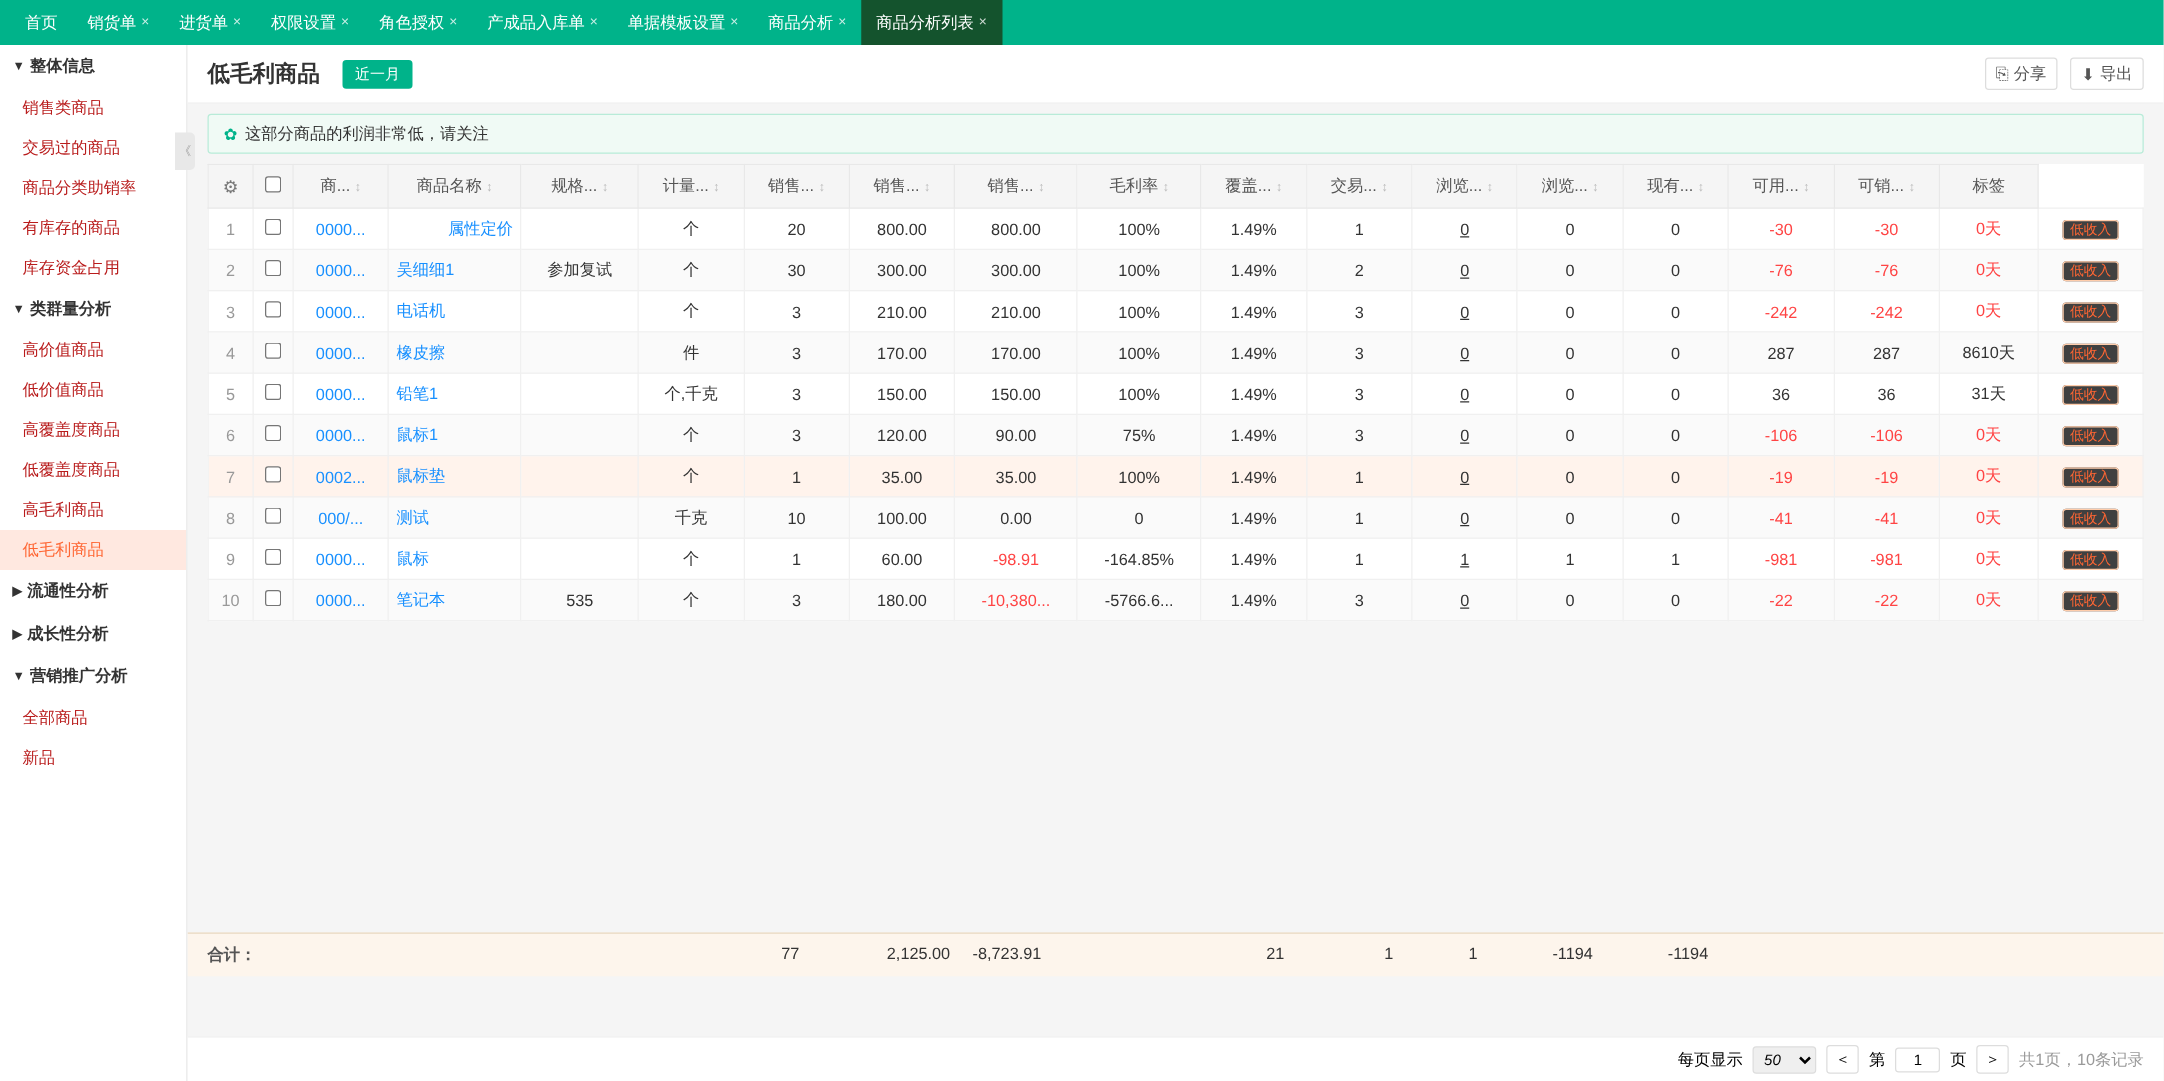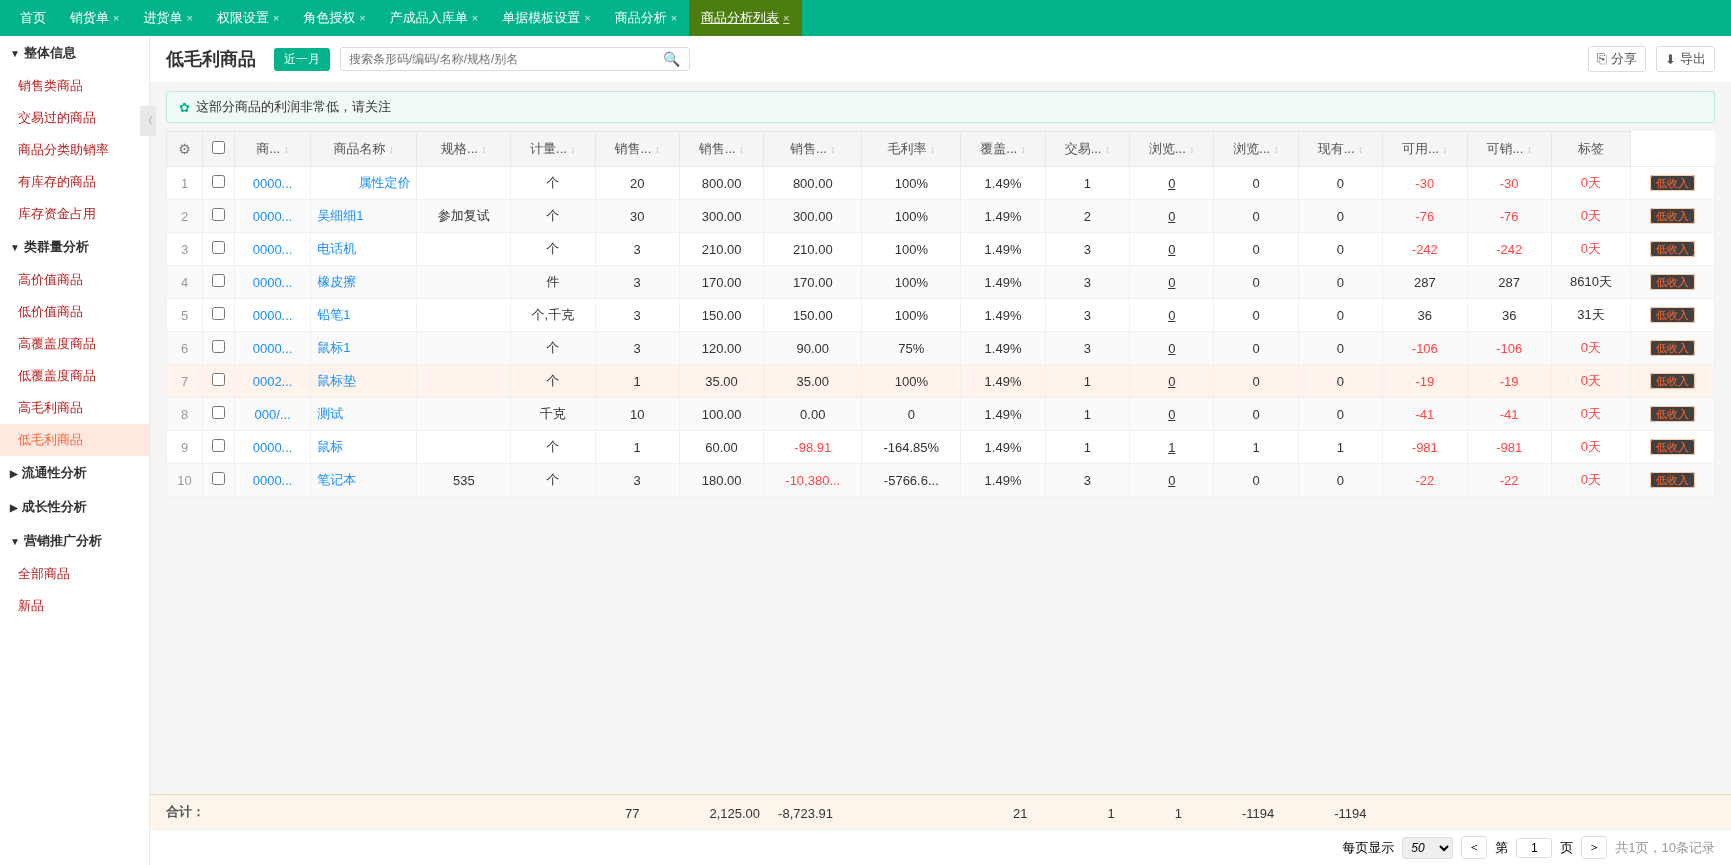--- a/index.html
+++ b/index.html
@@ -17,21 +17,21 @@
     .top-nav .nav-item {
       color: #fff;
       padding: 4px 12px;
       height: 36px;
       display: flex;
       align-items: center;
       cursor: pointer;
       white-space: nowrap;
       font-size: 13px;
     }
-    .top-nav .nav-item.active { background: #4d7c0f; text-decoration: underline; }
+    .top-nav .nav-item.active { background: #14532d; }
     .nav-close { font-size: 11px; margin-left: 4px; opacity: 0.8; }
 
     
     .main-layout { display: flex; height: calc(100vh - 36px); }
 
     
     .sidebar {
       width: 150px;
       background: #fff;
       border-right: 1px solid #e8e8e8;
@@ -177,38 +177,39 @@
       padding: 1px 5px;
       font-size: 11px;
     }
     .underline { text-decoration: underline; color: #333; }
 
     
     .table-footer {
       background: #fdf5ec;
       border-top: 1px solid #e8d8c0;
       display: flex;
-      align-items: flex-end;
+      align-items: flex-start;
       padding: 8px 16px;
       font-size: 12px;
     }
     .footer-label { color: #555; font-weight: bold; }
     .footer-value { color: #333; }
     .footer-spacer { flex: 1; }
 
     
     .pagination {
       background: #fff;
       border-top: 1px solid #eee;
       display: flex;
       align-items: center;
       justify-content: flex-end;
       padding: 6px 16px;
       gap: 8px;
       font-size: 12px;
+      margin-top: 48px;
     }
     .per-page-select {
       border: 1px solid #ddd;
       border-radius: 3px;
       padding: 2px 4px;
       font-size: 12px;
       font-style: italic;
     }
     .page-btn {
       border: 1px solid #ddd;
@@ -318,24 +319,20 @@
     <div class="sidebar-item">新品</div>
   </div>
 
   <div class="sidebar-collapse">《</div>
 
   <div class="content">
 
     <div class="content-header">
       <span class="page-title">低毛利商品</span>
       <button class="filter-btn">近一月</button>
-      <div class="search-box">
-        <input type="text" placeholder="搜索条形码/编码/名称/规格/别名" style="">
-        <span class="search-icon">🔍</span>
-      </div>
       <div class="header-actions">
         <div class="action-btn">
           <span>⎘</span>
           <span>分享</span>
         </div>
         <div class="action-btn">
           <span>⬇</span>
           <span>导出</span>
         </div>
       </div>

